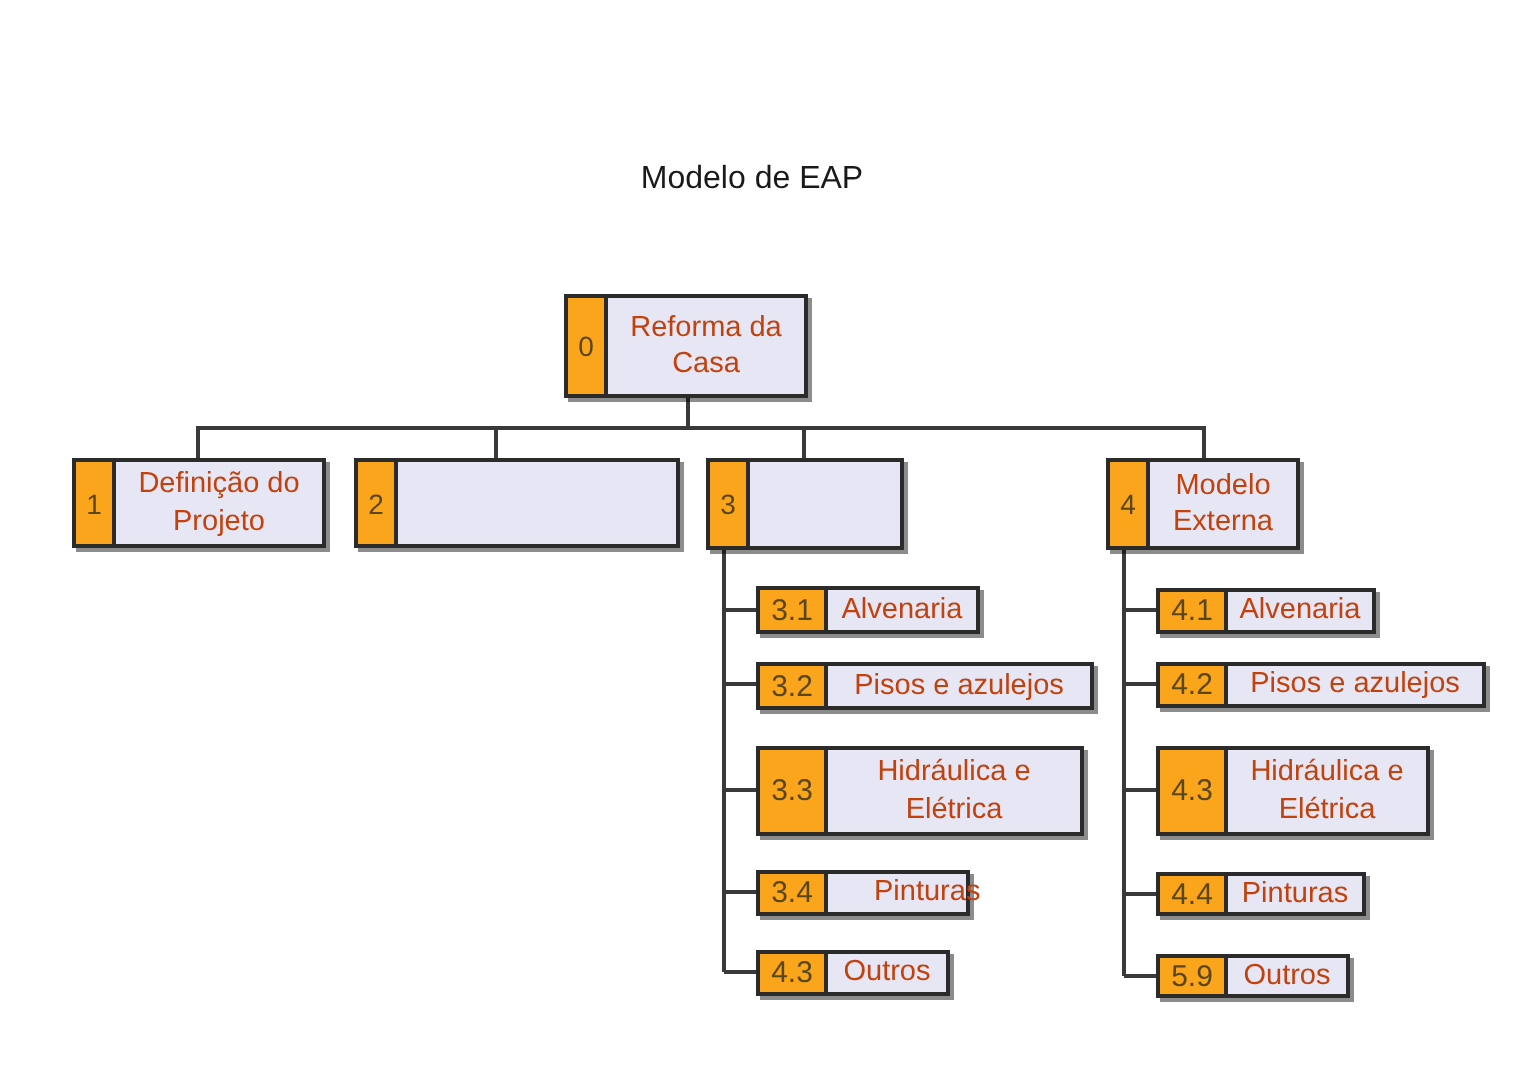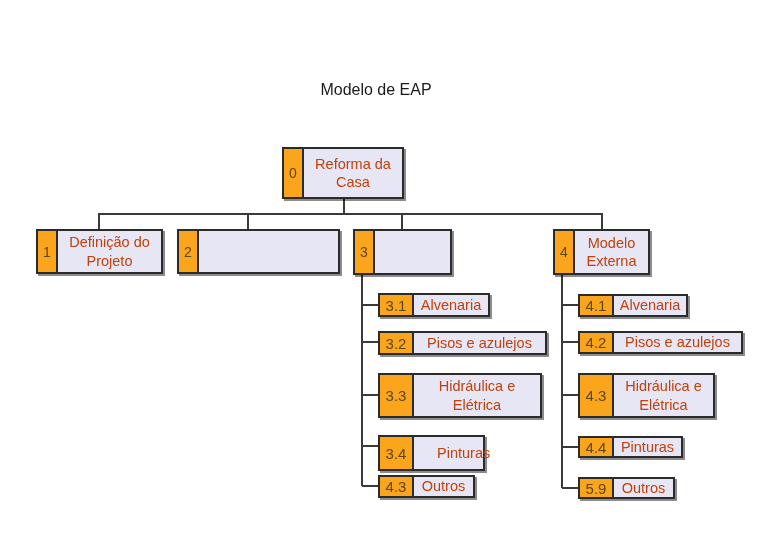--- a/index.html
+++ b/index.html
@@ -107,21 +107,21 @@
     <div class="lbl">Alvenaria</div>
   </div>
   <div class="node child" style="left:378px;top:331px;width:169px;height:24px;">
     <div class="num">3.2</div>
     <div class="lbl">Pisos e azulejos</div>
   </div>
   <div class="node child" style="left:378px;top:373px;width:164px;height:45px;">
     <div class="num">3.3</div>
     <div class="lbl">Hidráulica e Elétrica</div>
   </div>
-  <div class="node child" style="left:378px;top:435px;width:107px;height:36px;gap:20px;">
+  <div class="node child" style="left:378px;top:435px;width:107px;height:23px;gap:20px;">
     <div class="num">3.4</div>
     <div class="lbl">Pinturas</div>
   </div>
   <div class="node child" style="left:378px;top:475px;width:97px;height:23px;">
     <div class="num">4.3</div>
     <div class="lbl">Outros</div>
   </div>
 
   <div class="node child" style="left:578px;top:294px;width:110px;height:23px;">
     <div class="num">4.1</div>

